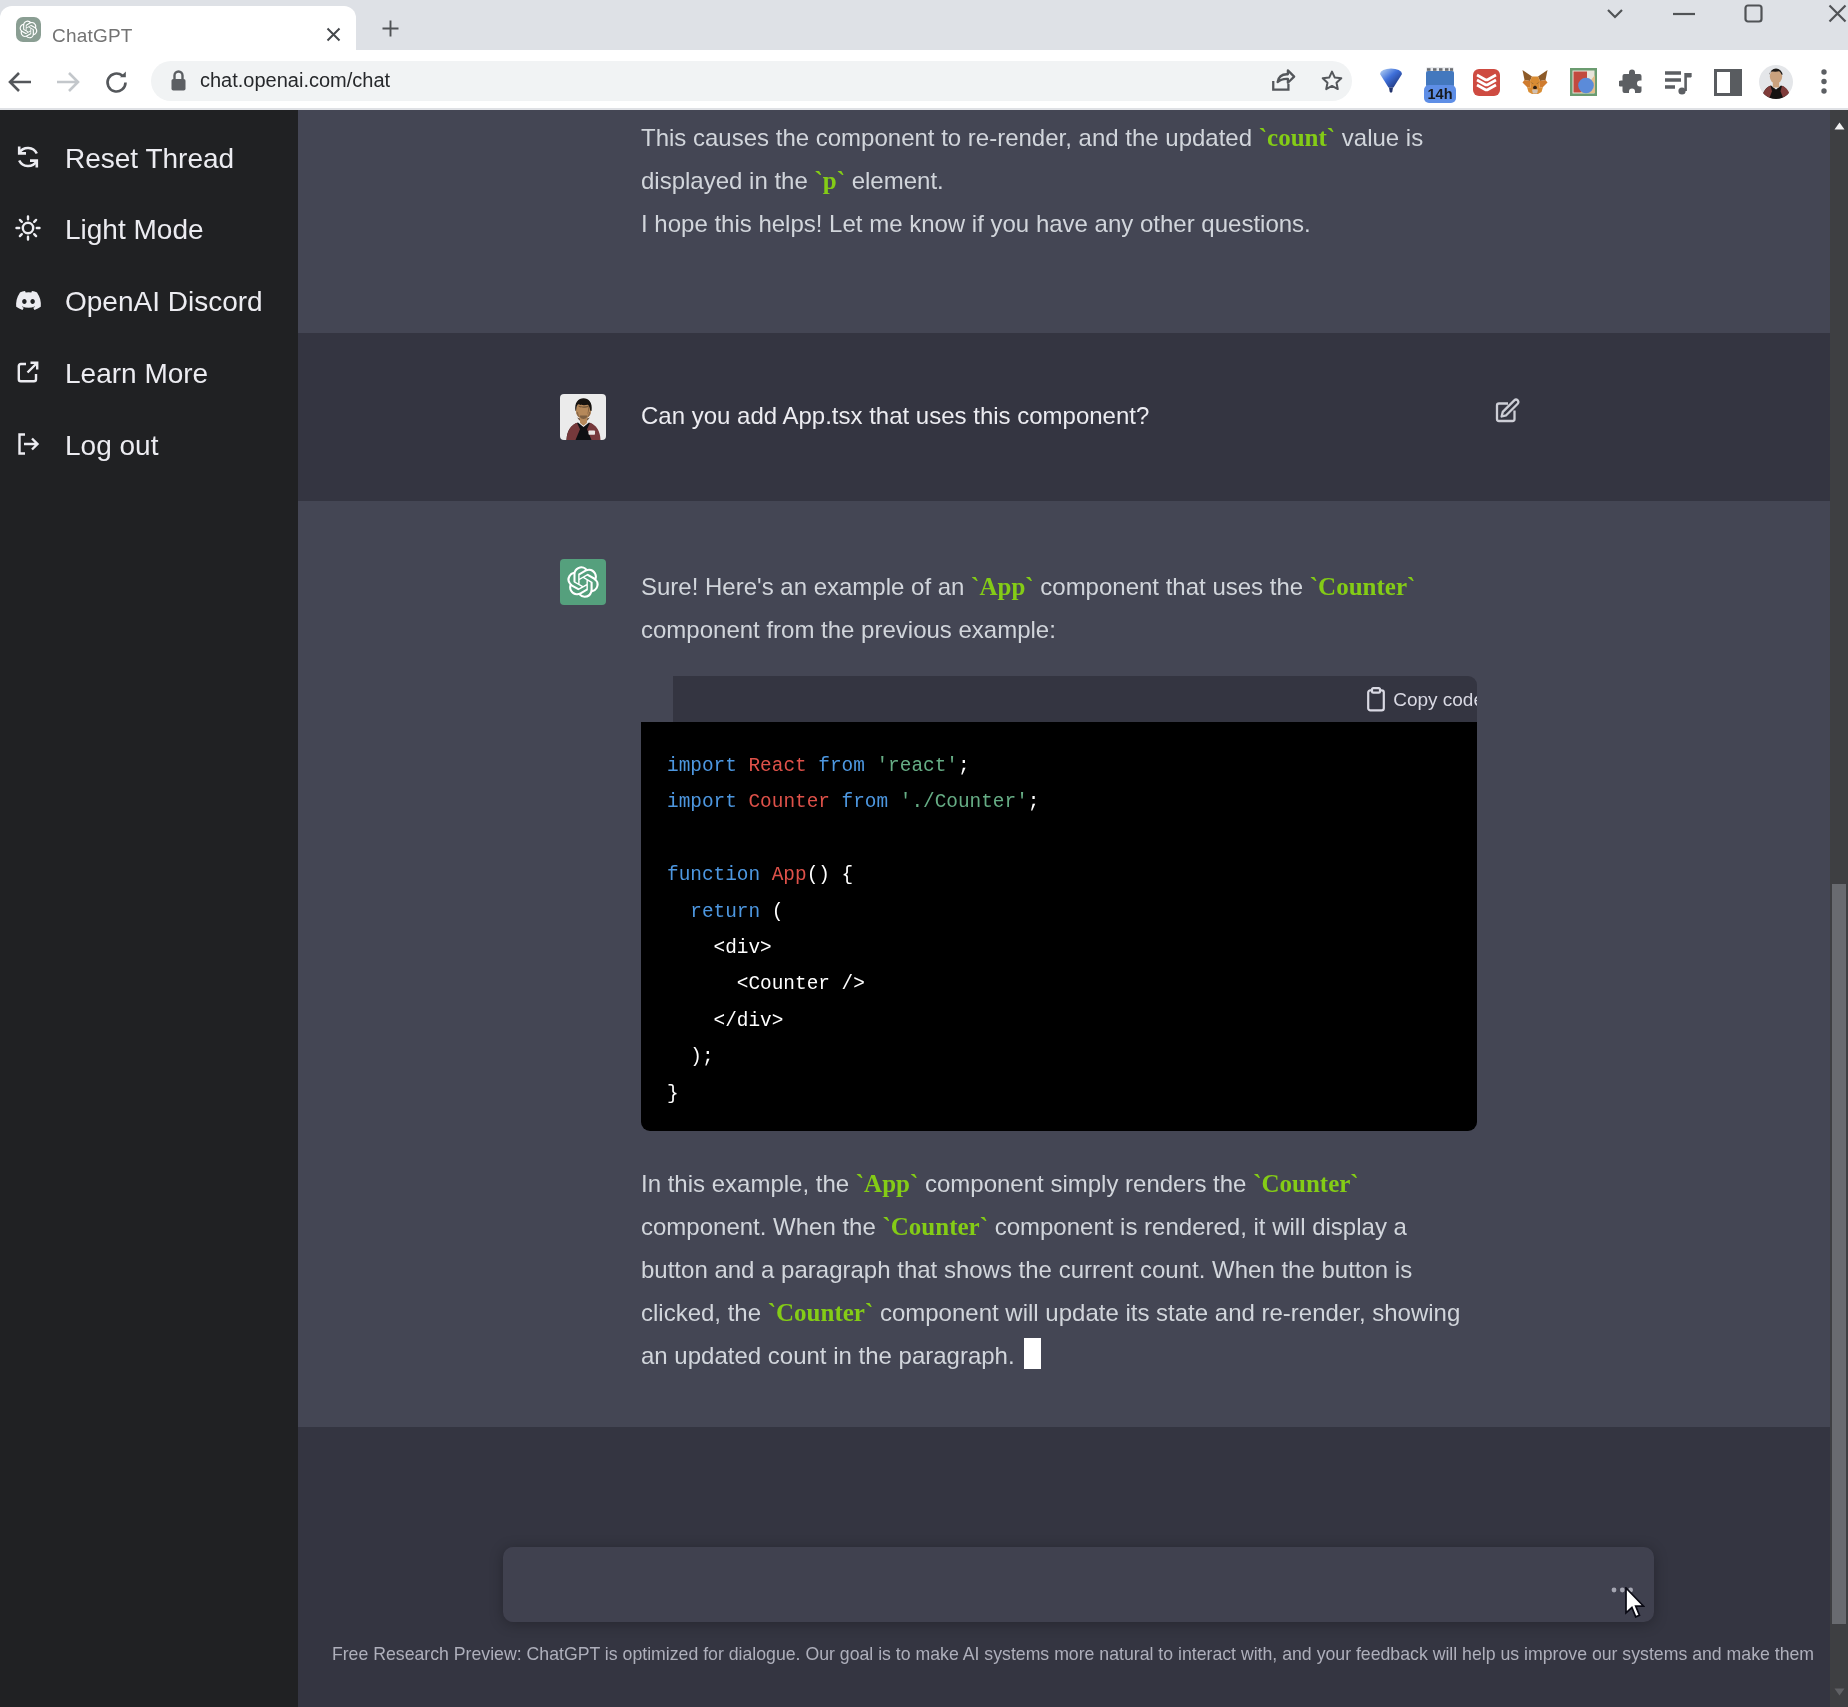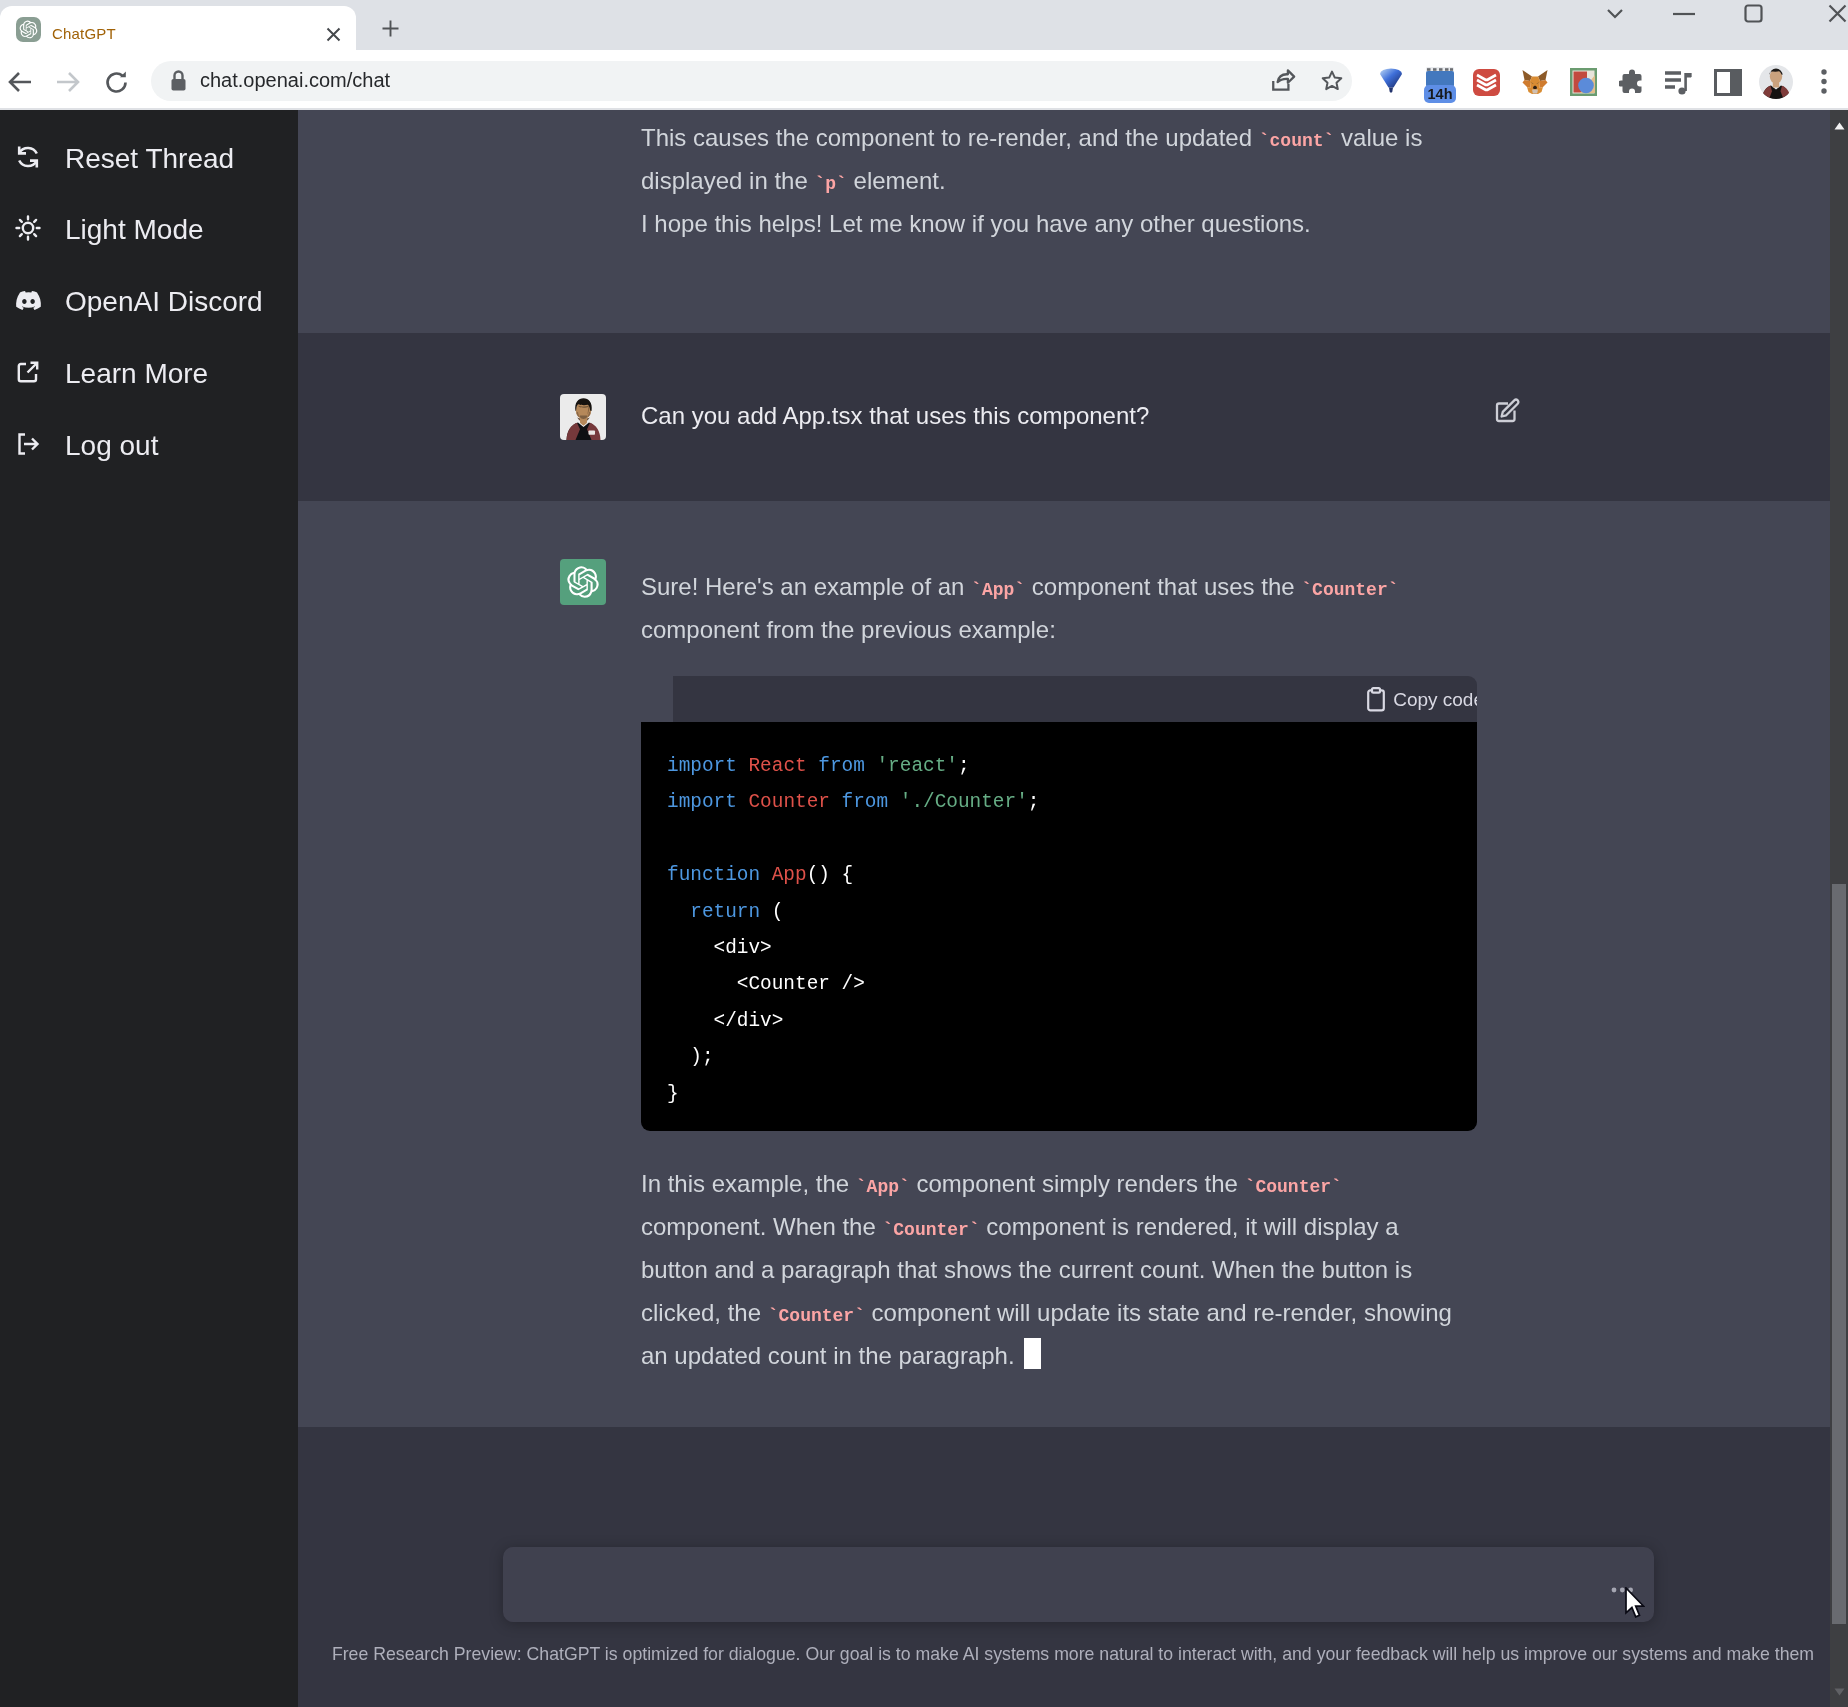--- a/index.html
+++ b/index.html
@@ -3,38 +3,38 @@
 <meta charset="utf-8">
 <style>
 * { margin:0; padding:0; box-sizing:border-box; }
 html,body { width:1848px; height:1707px; }
 body { position:relative; overflow:hidden; background:#343541; font-family:"Liberation Sans",sans-serif; }
 .abs { position:absolute; }
 
 
 #tabstrip { position:absolute; left:0; top:0; width:1848px; height:50px; background:#dee1e6; }
 #tab { position:absolute; left:0px; top:6px; width:356px; height:44px; background:#ffffff; border-radius:12px 12px 0 0; }
-#tabtitle { position:absolute; left:52px; top:19px; font-size:15px; color:#a16207; letter-spacing:0.2px; }
+#tabtitle { position:absolute; left:52px; top:19px; font-size:19px; color:#737373; letter-spacing:0.2px; }
 #toolbar { position:absolute; left:0; top:50px; width:1848px; height:60px; background:#ffffff; border-bottom:2px solid #dfe1e5; }
 #omnibox { position:absolute; left:151px; top:11px; width:1201px; height:40px; border-radius:20px; background:#f1f3f4; }
 #url { position:absolute; left:49px; top:8px; font-size:20px; color:#26282b; }
 
 
 #sidebar { position:absolute; left:0; top:110px; width:298px; height:1597px; background:#202123; }
 .sbitem { position:absolute; left:0; width:272px; height:48px; color:#ececf1; font-size:28px; }
 .sbitem span { position:absolute; left:65px; top:10px; }
 .sbitem svg { position:absolute; left:15px; top:11px; }
 
 
 #row1 { position:absolute; left:298px; top:110px; width:1532px; height:223px; background:#444654; }
 #row2 { position:absolute; left:298px; top:333px; width:1532px; height:168px; background:#343541; }
 #row3 { position:absolute; left:298px; top:501px; width:1532px; height:926px; background:#444654; }
 .prose { color:#d1d5db; font-size:24px; line-height:43px; }
 .prose .ln { height:43px; white-space:nowrap; }
-code.ic { font-family:Liberation Mono, monospace; font-weight:bold; font-size:18px; color:#fca5a5; }
+code.ic { font-family:Liberation Serif, serif; font-weight:bold; font-size:25px; color:#84cc16; }
 .avatar { position:absolute; width:46px; height:46px; border-radius:4px; overflow:hidden; }
 
 
 #codeblock { position:absolute; left:343px; top:175px; width:836px; height:455px; border-radius:9px; overflow:hidden; }
 #codehead { position:absolute; left:0; top:0; width:836px; height:46px; background:#343541; color:#d9d9e3;margin-left:32px; }
 #codehead span { position:absolute; right:25px; top:13px; font-size:19px; }
 #codebody { position:absolute; left:0; top:46px; width:884px; height:409px; background:#000000; }
 #codebody pre { position:absolute; left:26px; top:26px; font-family:"Liberation Mono",monospace; font-size:19.4px; line-height:36.4px; color:#ffffff; }
 .k { color:#4d97e0; } .n { color:#de5149; } .s { color:#66ad85; }
 

